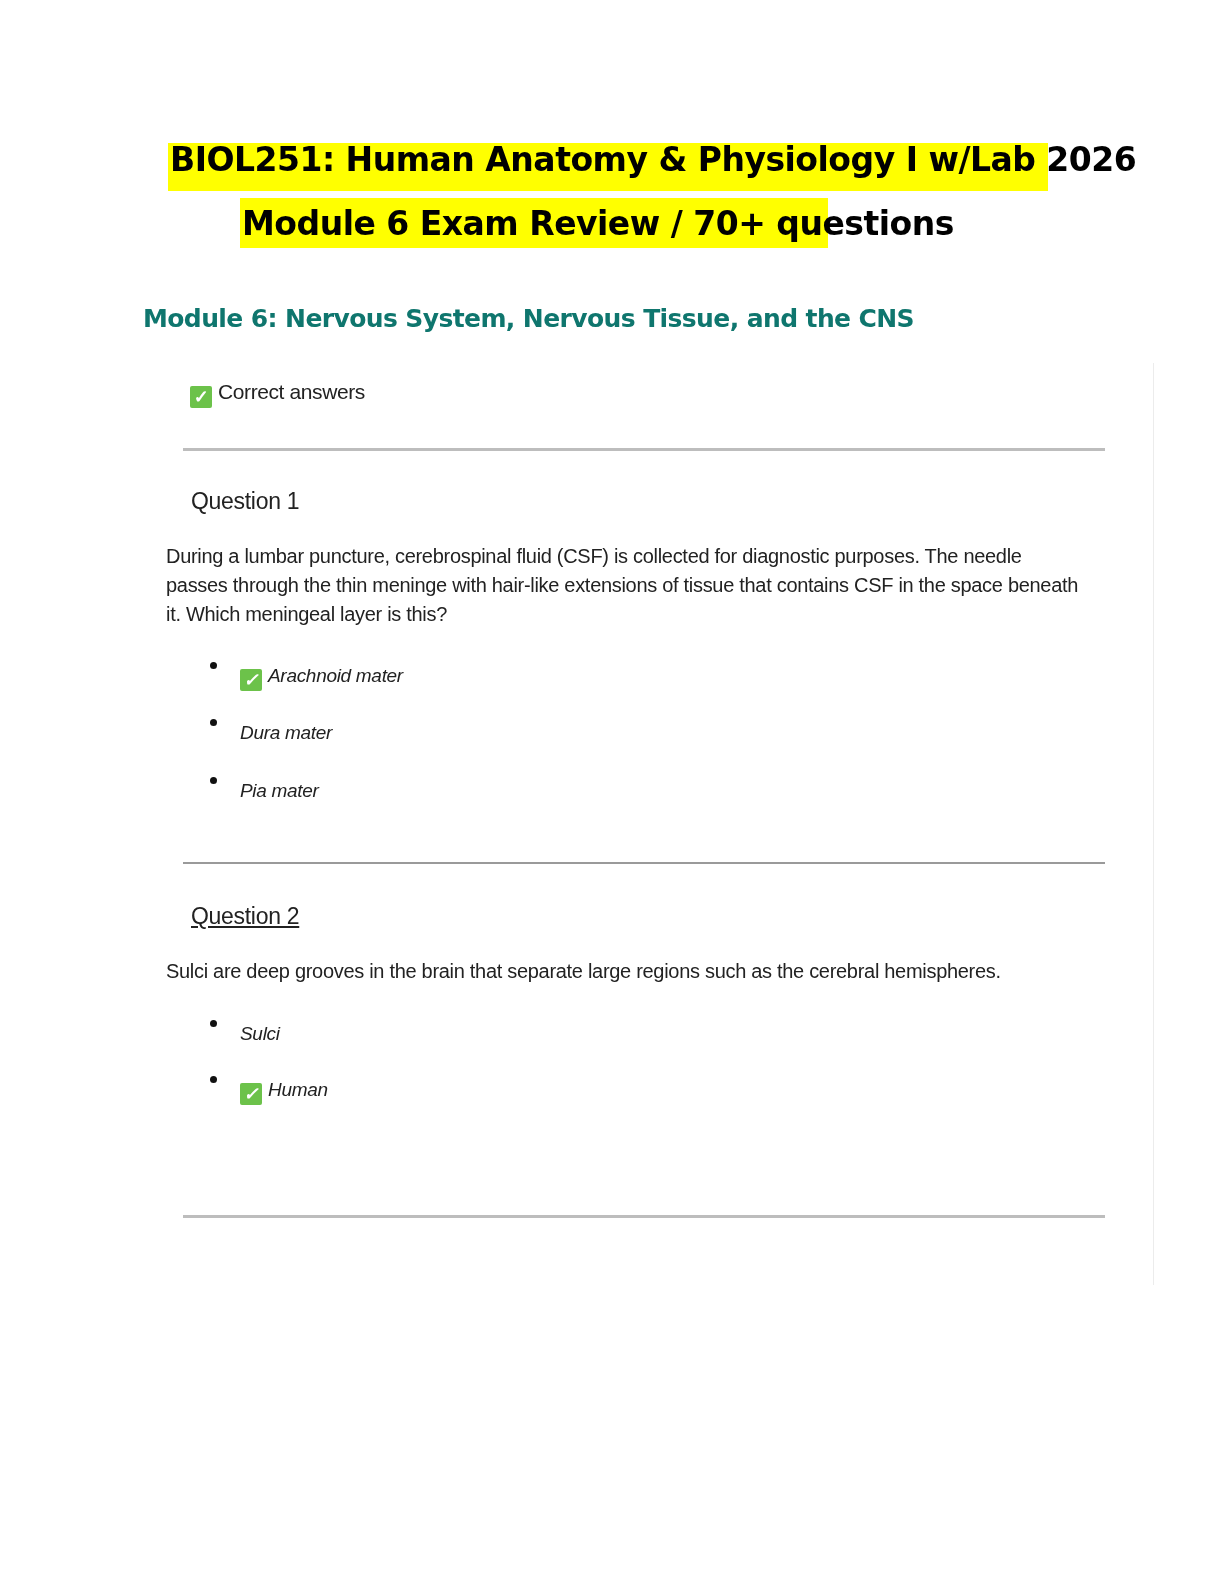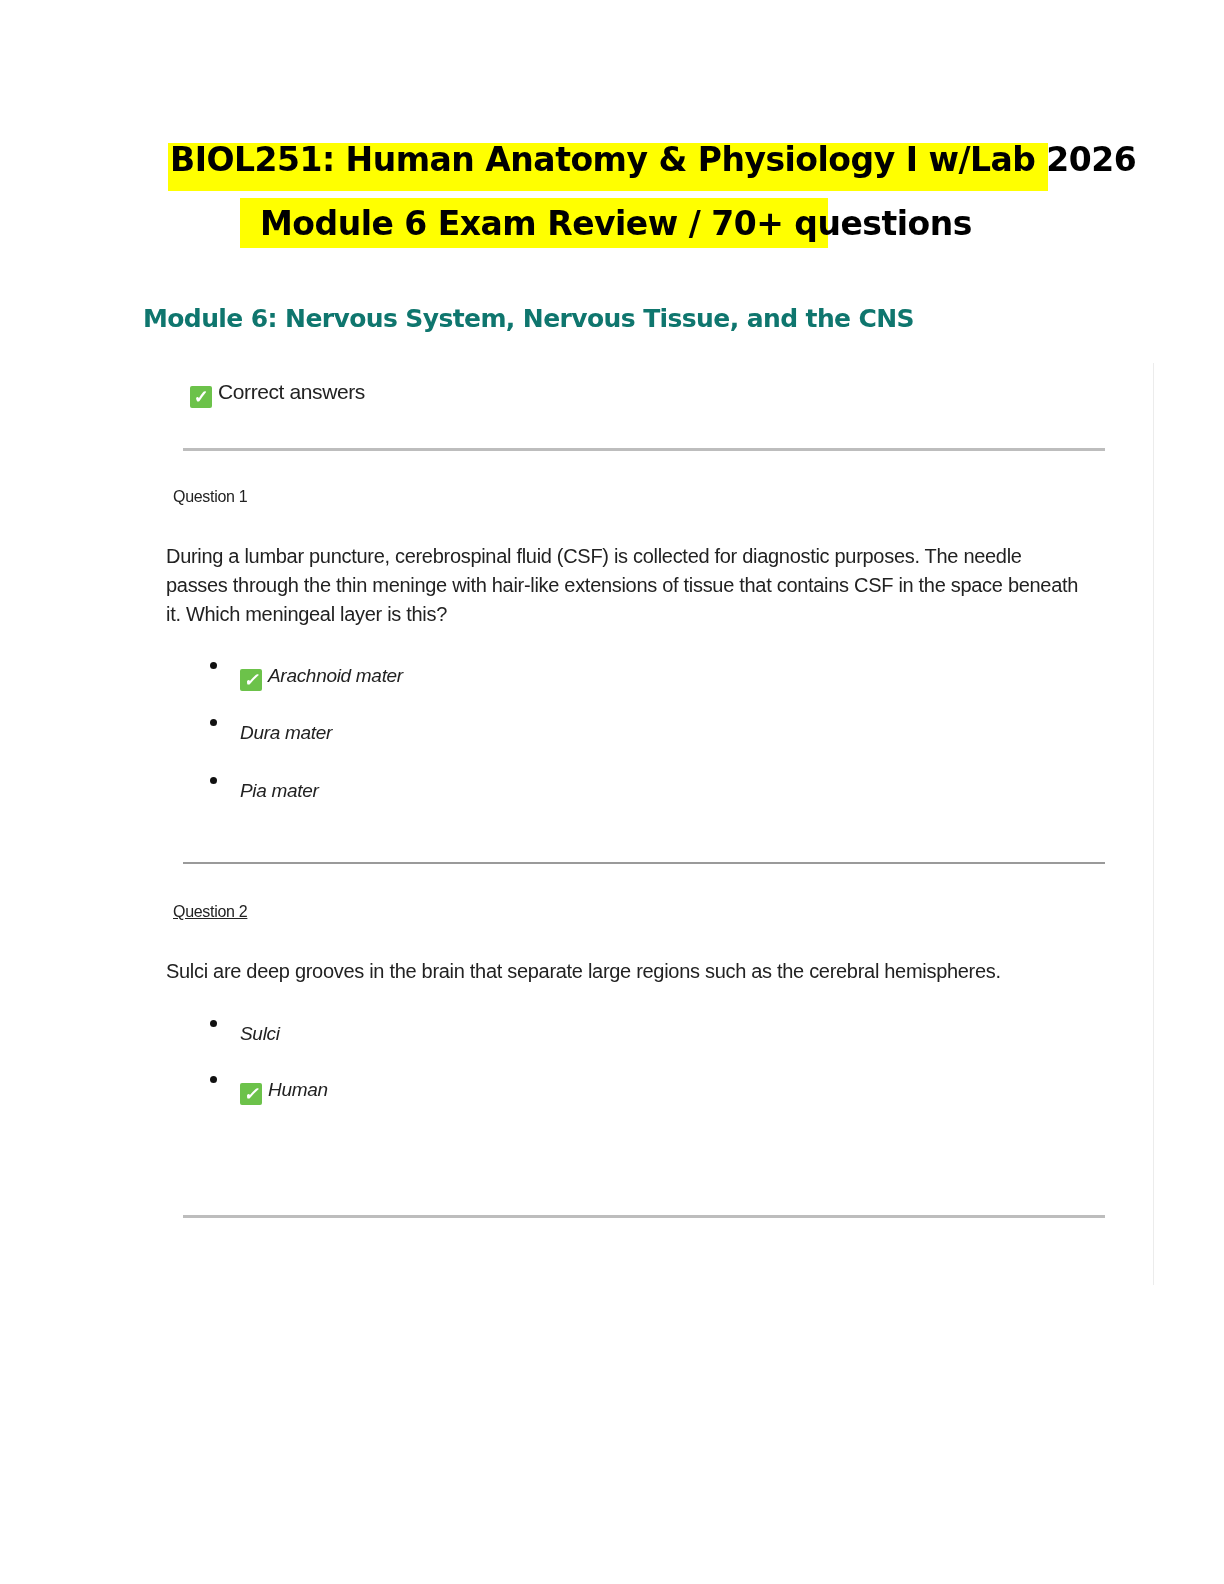--- a/index.html
+++ b/index.html
@@ -1,25 +1,25 @@
 <!DOCTYPE html>
 <html><head>
   <meta charset="utf-8">
   <style>
     html, body { margin: 0; padding: 0; background: #ffffff; }
     body { width: 1224px; height: 1584px; position: relative; overflow: hidden; font-family: "Liberation Sans", sans-serif; color: #222; }
     .hl { position: absolute; background: #ffff00; color: #000; font-family: "DejaVu Sans", sans-serif; font-weight: bold; white-space: nowrap; line-height: 1; letter-spacing: -0.5px; }
     .title1 { left: 168px; top: 143px; height: 48px; width: 880px; font-size: 33px; box-sizing: border-box; padding-left: 2px; }
-    .title2 { left: 240px; top: 198px; height: 50px; width: 588px; font-size: 33px; padding-top: 9px; box-sizing: border-box; padding-left: 20px; }
+    .title2 { left: 240px; top: 198px; height: 50px; width: 588px; font-size: 33px; padding-top: 9px; box-sizing: border-box; padding-left: 2px; }
     .module-heading { position: absolute; left: 143px; top: 304px; font-family: "DejaVu Sans", sans-serif; font-weight: bold; font-size: 25px; color: #0f766e; letter-spacing: -0.6px; white-space: nowrap; }
     .vline { position: absolute; left: 1153px; top: 363px; width: 1px; height: 922px; background: #ececec; }
     .check { display: inline-block; width: 22px; height: 22px; background: #6cc24a; border-radius: 2px; color: #fff; font-size: 18px; line-height: 22px; text-align: center; font-weight: bold; vertical-align: -4px; margin-right: 6px; }
     .correct-legend { position: absolute; left: 178px; top: 380px; font-size: 21px; color: #222; letter-spacing: -0.4px; margin-left: 12px; }
     .divider { position: absolute; left: 183px; width: 922px; height: 3px; background: #bdbdbd; }
-    .q-title { position: absolute; left: 173px; font-size: 16px; color: #222; letter-spacing: -0.3px; }
+    .q-title { position: absolute; left: 191px; font-size: 23px; color: #222; letter-spacing: -0.3px; }
     .q-text { position: absolute; left: 166px; width: 920px; font-size: 20px; line-height: 29px; color: #222; letter-spacing: -0.3px; }
     .option { position: absolute; left: 210px; white-space: nowrap; font-size: 19px; color: #222; letter-spacing: -0.3px; }
     .bullet { position: absolute; left: 0; top: 9px; width: 7px; height: 7px; border-radius: 50%; background: #111; }
     .opt-body { position: absolute; left: 30px; top: 12px; white-space: nowrap; font-style: italic; }
   </style>
 </head>
 <body>
 
 <div>
 

